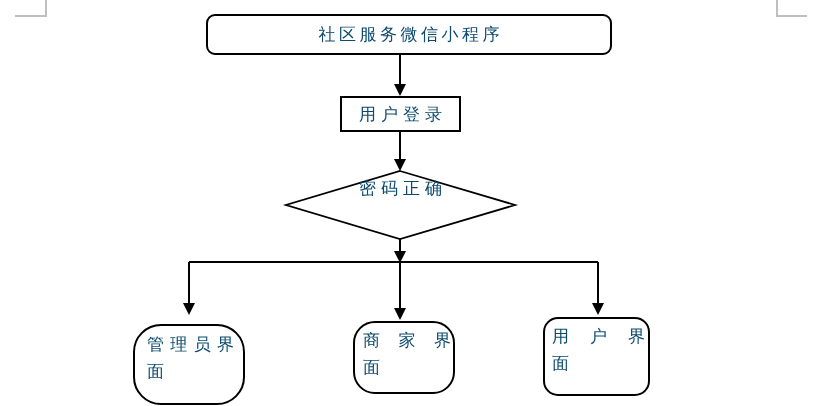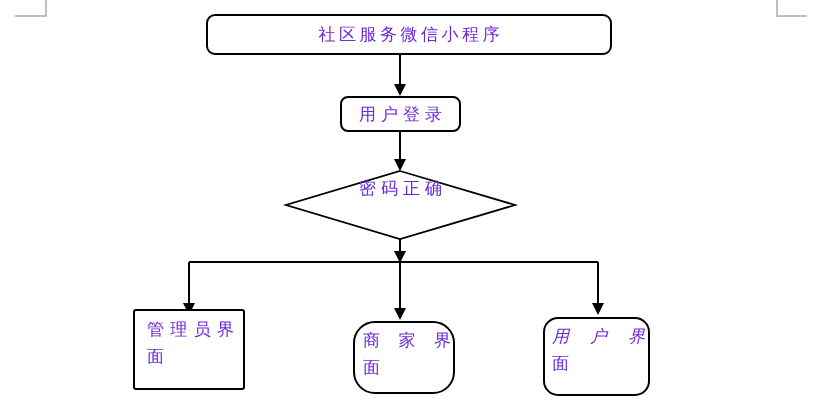--- a/index.html
+++ b/index.html
@@ -1,46 +1,46 @@
 <!DOCTYPE html>
 <html><head>
 <meta charset="utf-8">
 <style>
   html,body{margin:0;padding:0;background:#fff;}
   .canvas{
     position:relative;width:835px;height:406px;background:#ffffff;overflow:hidden;
-    font-family:"Liberation Serif","DejaVu Serif",serif;color:#6d28d9;
+    font-family:"Liberation Serif","DejaVu Serif",serif;color:#0c4a6e;
   }
   .layer{position:absolute;left:0;top:0;}
   .connector{stroke:#000;stroke-width:2;}
   .arrowhead{fill:#000;stroke:none;}
   .diamond-shape{fill:#ffffff;stroke:#000;stroke-width:1.8;}
   .boundary-mark{fill:none;stroke:#bfbfbf;stroke-width:2;}
   .node{
     position:absolute;background:#ffffff;border:2px solid #000;box-sizing:border-box;
   }
   .flex-center{display:flex;align-items:center;justify-content:center;}
   .node-program{left:206px;top:14px;width:406px;height:41px;border-radius:9px;}
-  .node-login{left:340px;top:96px;width:121px;height:36px;border-radius:8px;font-family:Liberation Serif, serif;}
-  .node-admin{left:133px;top:309px;width:112px;height:81px;border-radius:3px;padding:5px 0 0 12px;}
+  .node-login{left:340px;top:96px;width:121px;height:36px;border-radius:0;font-family:Liberation Serif, serif;}
+  .node-admin{left:133px;top:324px;width:112px;height:81px;border-radius:28px;padding:5px 0 0 12px;}
   .node-merchant{left:353px;top:321px;width:102px;height:73px;border-radius:22px;padding:4px 0 0 8px;}
   .node-user{left:543px;top:317px;width:107px;height:79px;border-radius:15px;padding:4px 0 0 7px;}
   .nlabel{font-size:17px;white-space:nowrap;}
   .ls35{letter-spacing:3.5px;padding-left:3.5px;}
   .ls5{letter-spacing:5px;padding-left:5px;}
   .diamond-label{
     position:absolute;left:286px;top:154px;width:229px;height:68px;box-sizing:border-box;
     display:flex;align-items:center;justify-content:center;
     font-size:17px;letter-spacing:5px;padding-left:5px;
   }
   .bline{font-size:17px;line-height:27px;}
   .line1{text-align:justify;text-align-last:justify;}
   .node-admin .line1{width:87px;}
   .node-merchant .line1{width:88px;}
-  .node-user .line1{width:93px;font-style:italic;}
+  .node-user .line1{width:93px;}
 </style>
 </head>
 <body>
 
 <div class="canvas">
 
   <svg class="layer" width="835" height="406" viewBox="0 0 835 406">
 
     <polyline class="boundary-mark" points="46,0 46,16 15,16"></polyline>
     <polyline class="boundary-mark" points="777,0 777,16 807,16"></polyline>

